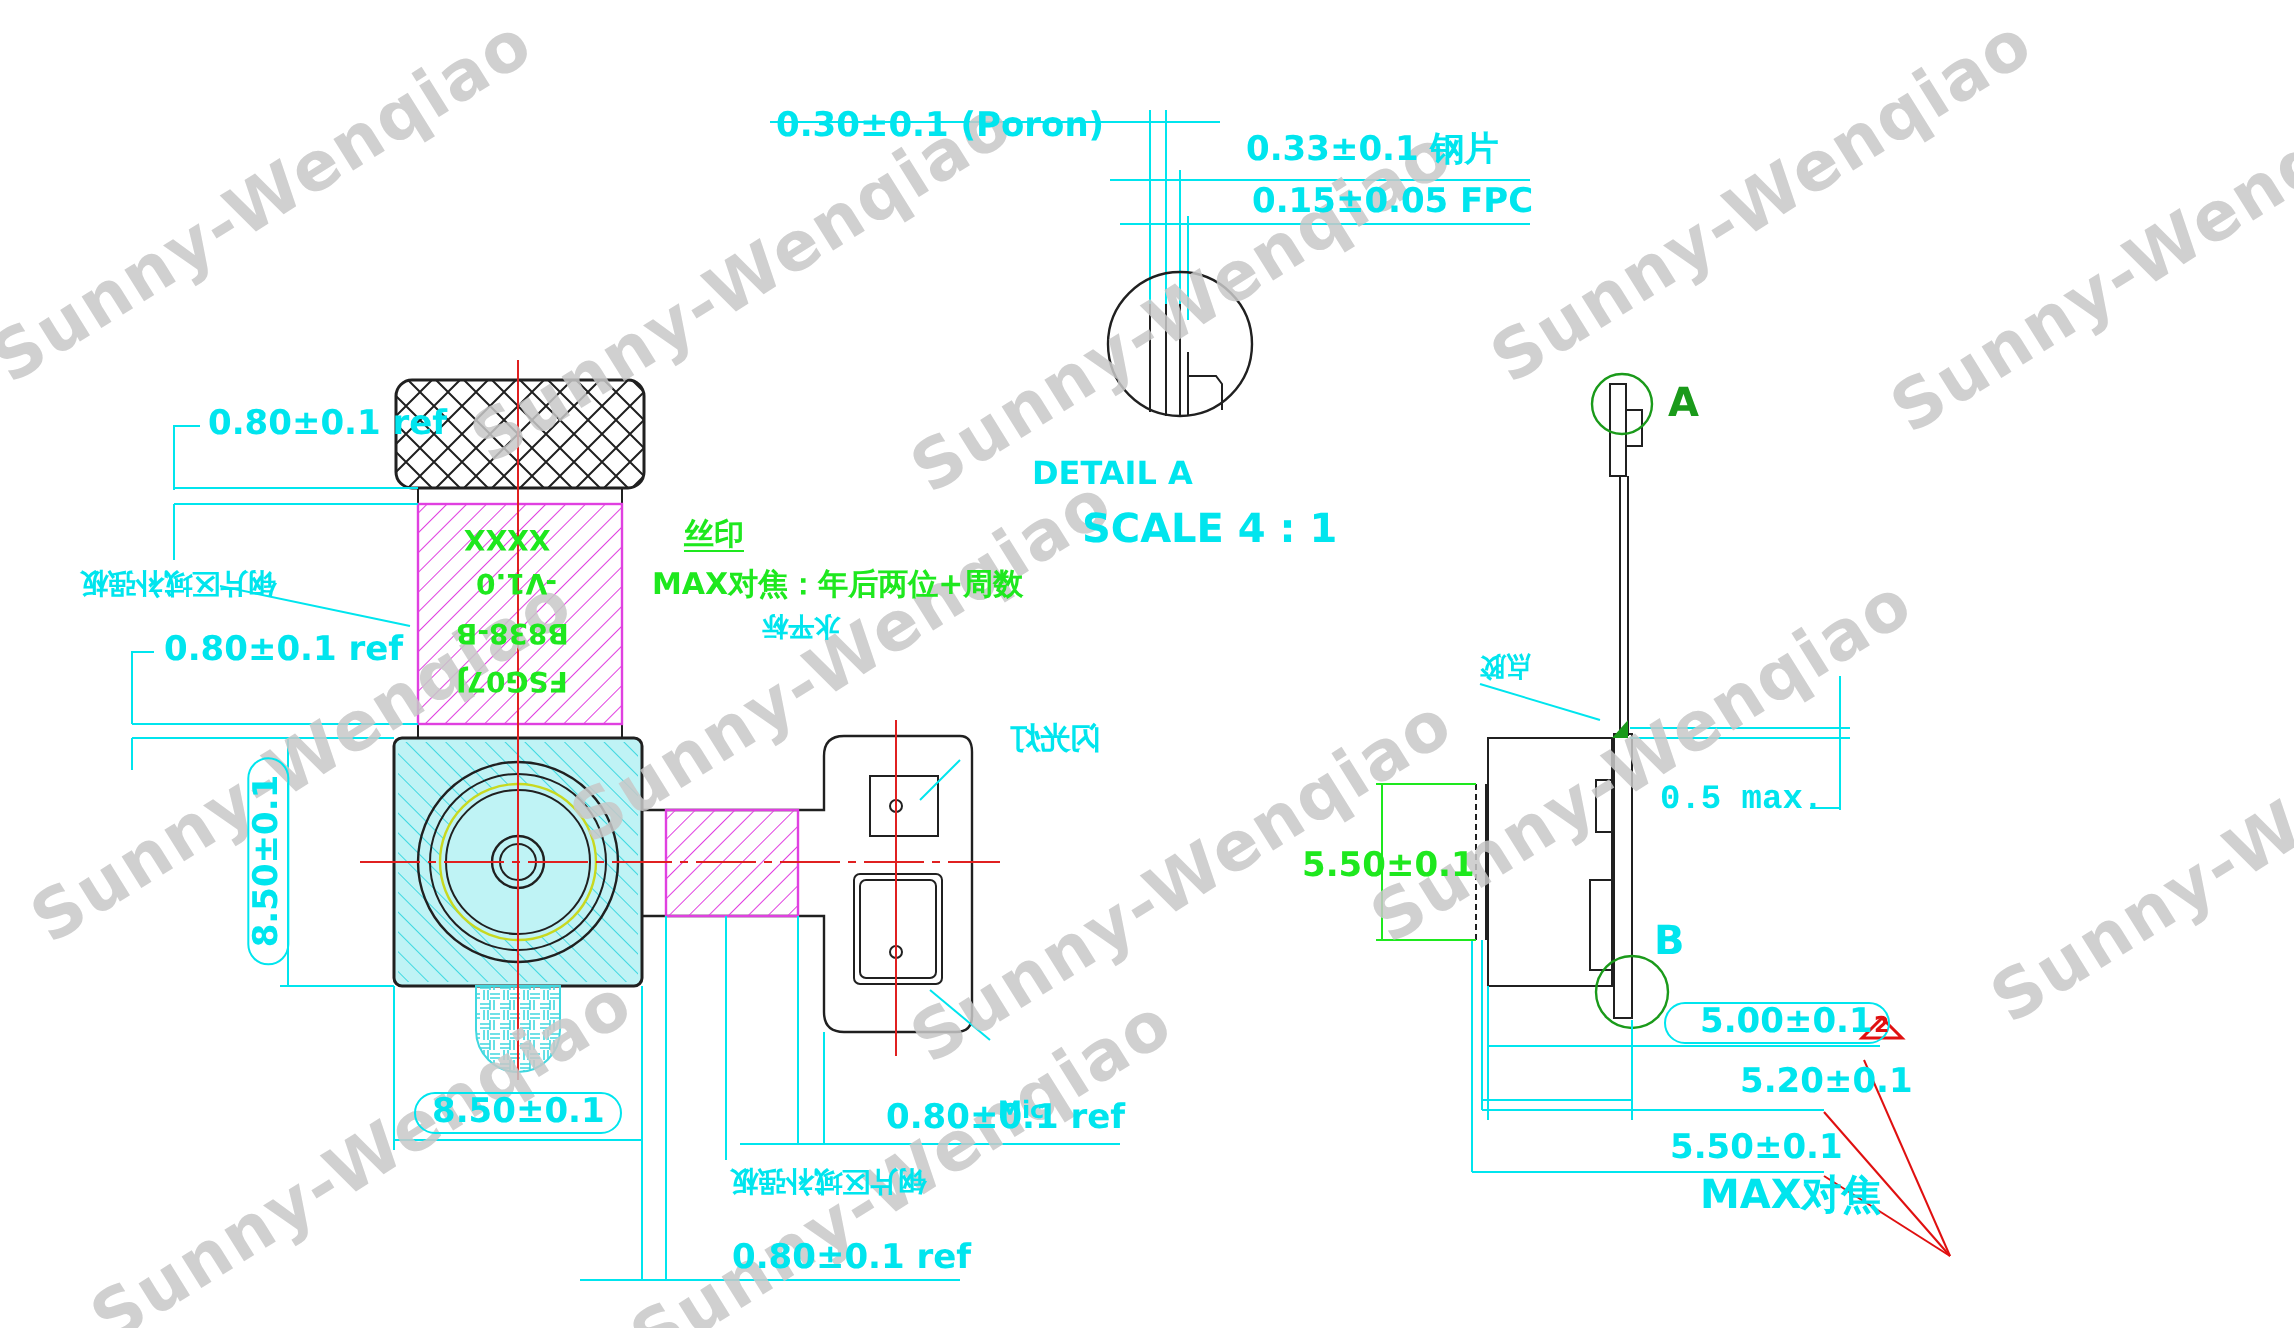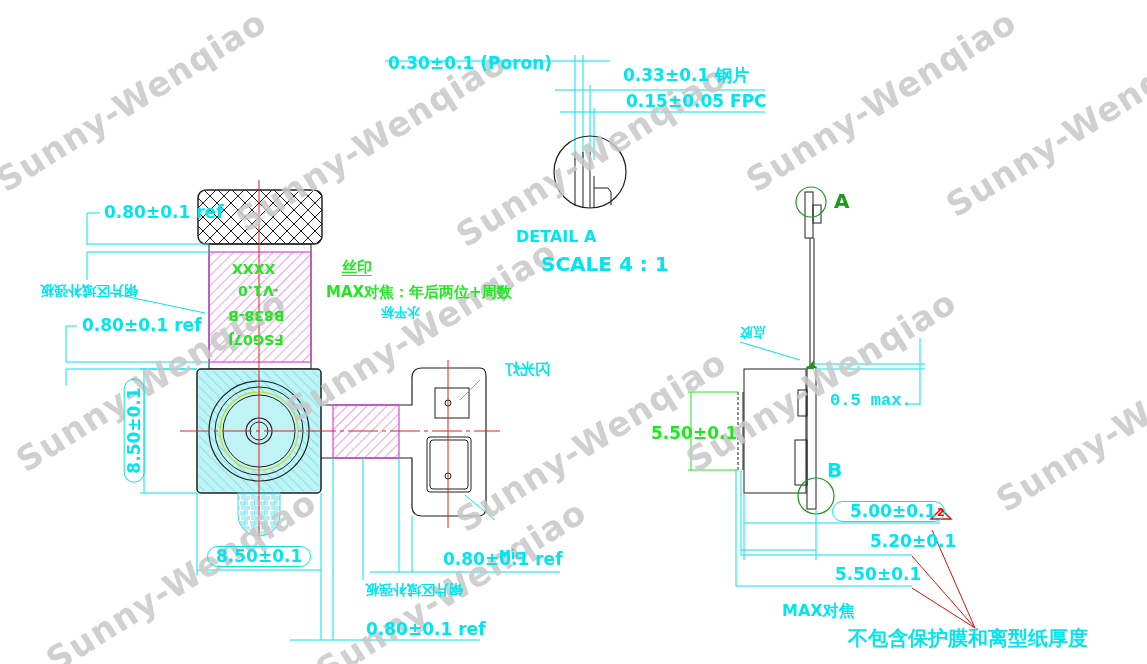--- a/index.html
+++ b/index.html
@@ -197,16 +197,15 @@
 
   <div class="lbl dkgreen" style="left:834px;top:191px;font-size:20px;">A</div>
   <div class="lbl cyan flip" style="left:740px;top:326px;font-size:13px;">点胶</div>
   <div class="lbl cyan" style="left:830px;top:392px;font-size:17px;font-family:Liberation Mono, monospace;">0.5 max.</div>
   <div class="lbl green" style="left:651px;top:425px;font-size:17px;">5.50±0.1</div>
   <div class="lbl cyan" style="left:827px;top:460px;font-size:20px;">B</div>
   <div class="lbl cyan pill" style="left:832px;top:501px;font-size:17px;padding-left:17px;">5.00±0.1</div>
   <div class="lbl red" style="left:937px;top:507px;font-size:11px;">2</div>
   <div class="lbl cyan" style="left:870px;top:533px;font-size:17px;">5.20±0.1</div>
   <div class="lbl cyan" style="left:835px;top:566px;font-size:17px;">5.50±0.1</div>
-  <div class="lbl cyan" style="left:782px;top:587px;font-size:16px;margin-top:16px;">MAX对焦</div>
-  <div class="lbl cyan" style="left:848px;top:628px;font-size:20px;">不包含保护膜和离型纸厚度</div>
+  <div class="lbl cyan" style="left:850px;top:587px;font-size:20px;">MAX对焦</div>
 
 </div>
 
 </body></html>

